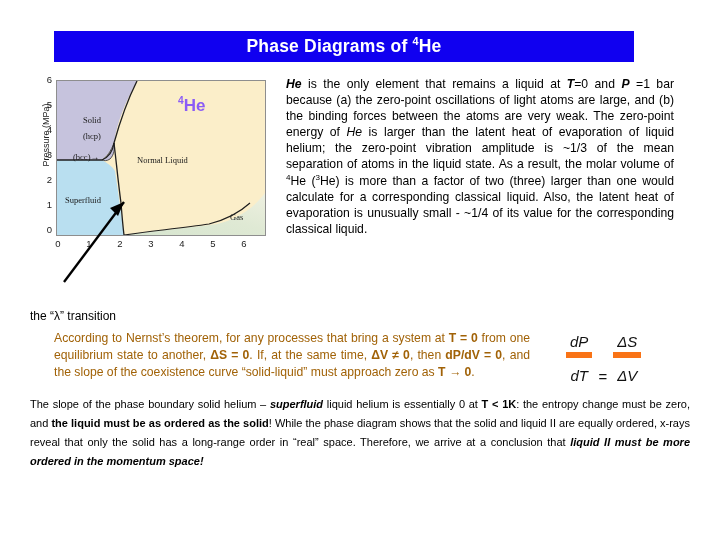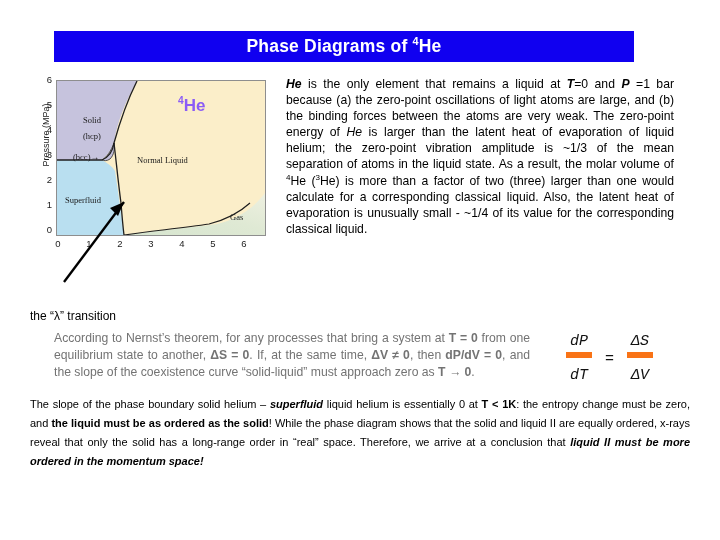--- a/index.html
+++ b/index.html
@@ -167,36 +167,36 @@
 
   
   #nernst-para {
     position: absolute;
     left: 54px;
     top: 330px;
     width: 476px;
     font-size: 12.2px;
     line-height: 17.2px;
     text-align: justify;
-    color: #737373;
+    color: #a16207;
   }
   #nernst-para b { font-weight: bold; }
 
   
   #formula {
     position: absolute;
     left: 566px;
     top: 334px;
-    font-family: Liberation Mono, monospace;
+    font-family: Liberation Sans, sans-serif;
     font-style: italic;
     font-size: 15px;
     color: #111;
     display: flex;
-    align-items: center;
-    gap: 13px;
+    align-items: flex-end;
+    gap: 6px;
   }
   .frac {
     display: inline-flex;
     flex-direction: column;
     align-items: center;
     line-height: 1.12;
   }
   .frac .num { padding: 0 4px 1px 4px; }
   .frac .den { padding: 10px 4px 0 4px; border-top: 6px solid #f97316; }
   #formula .eq { font-style: italic; }

